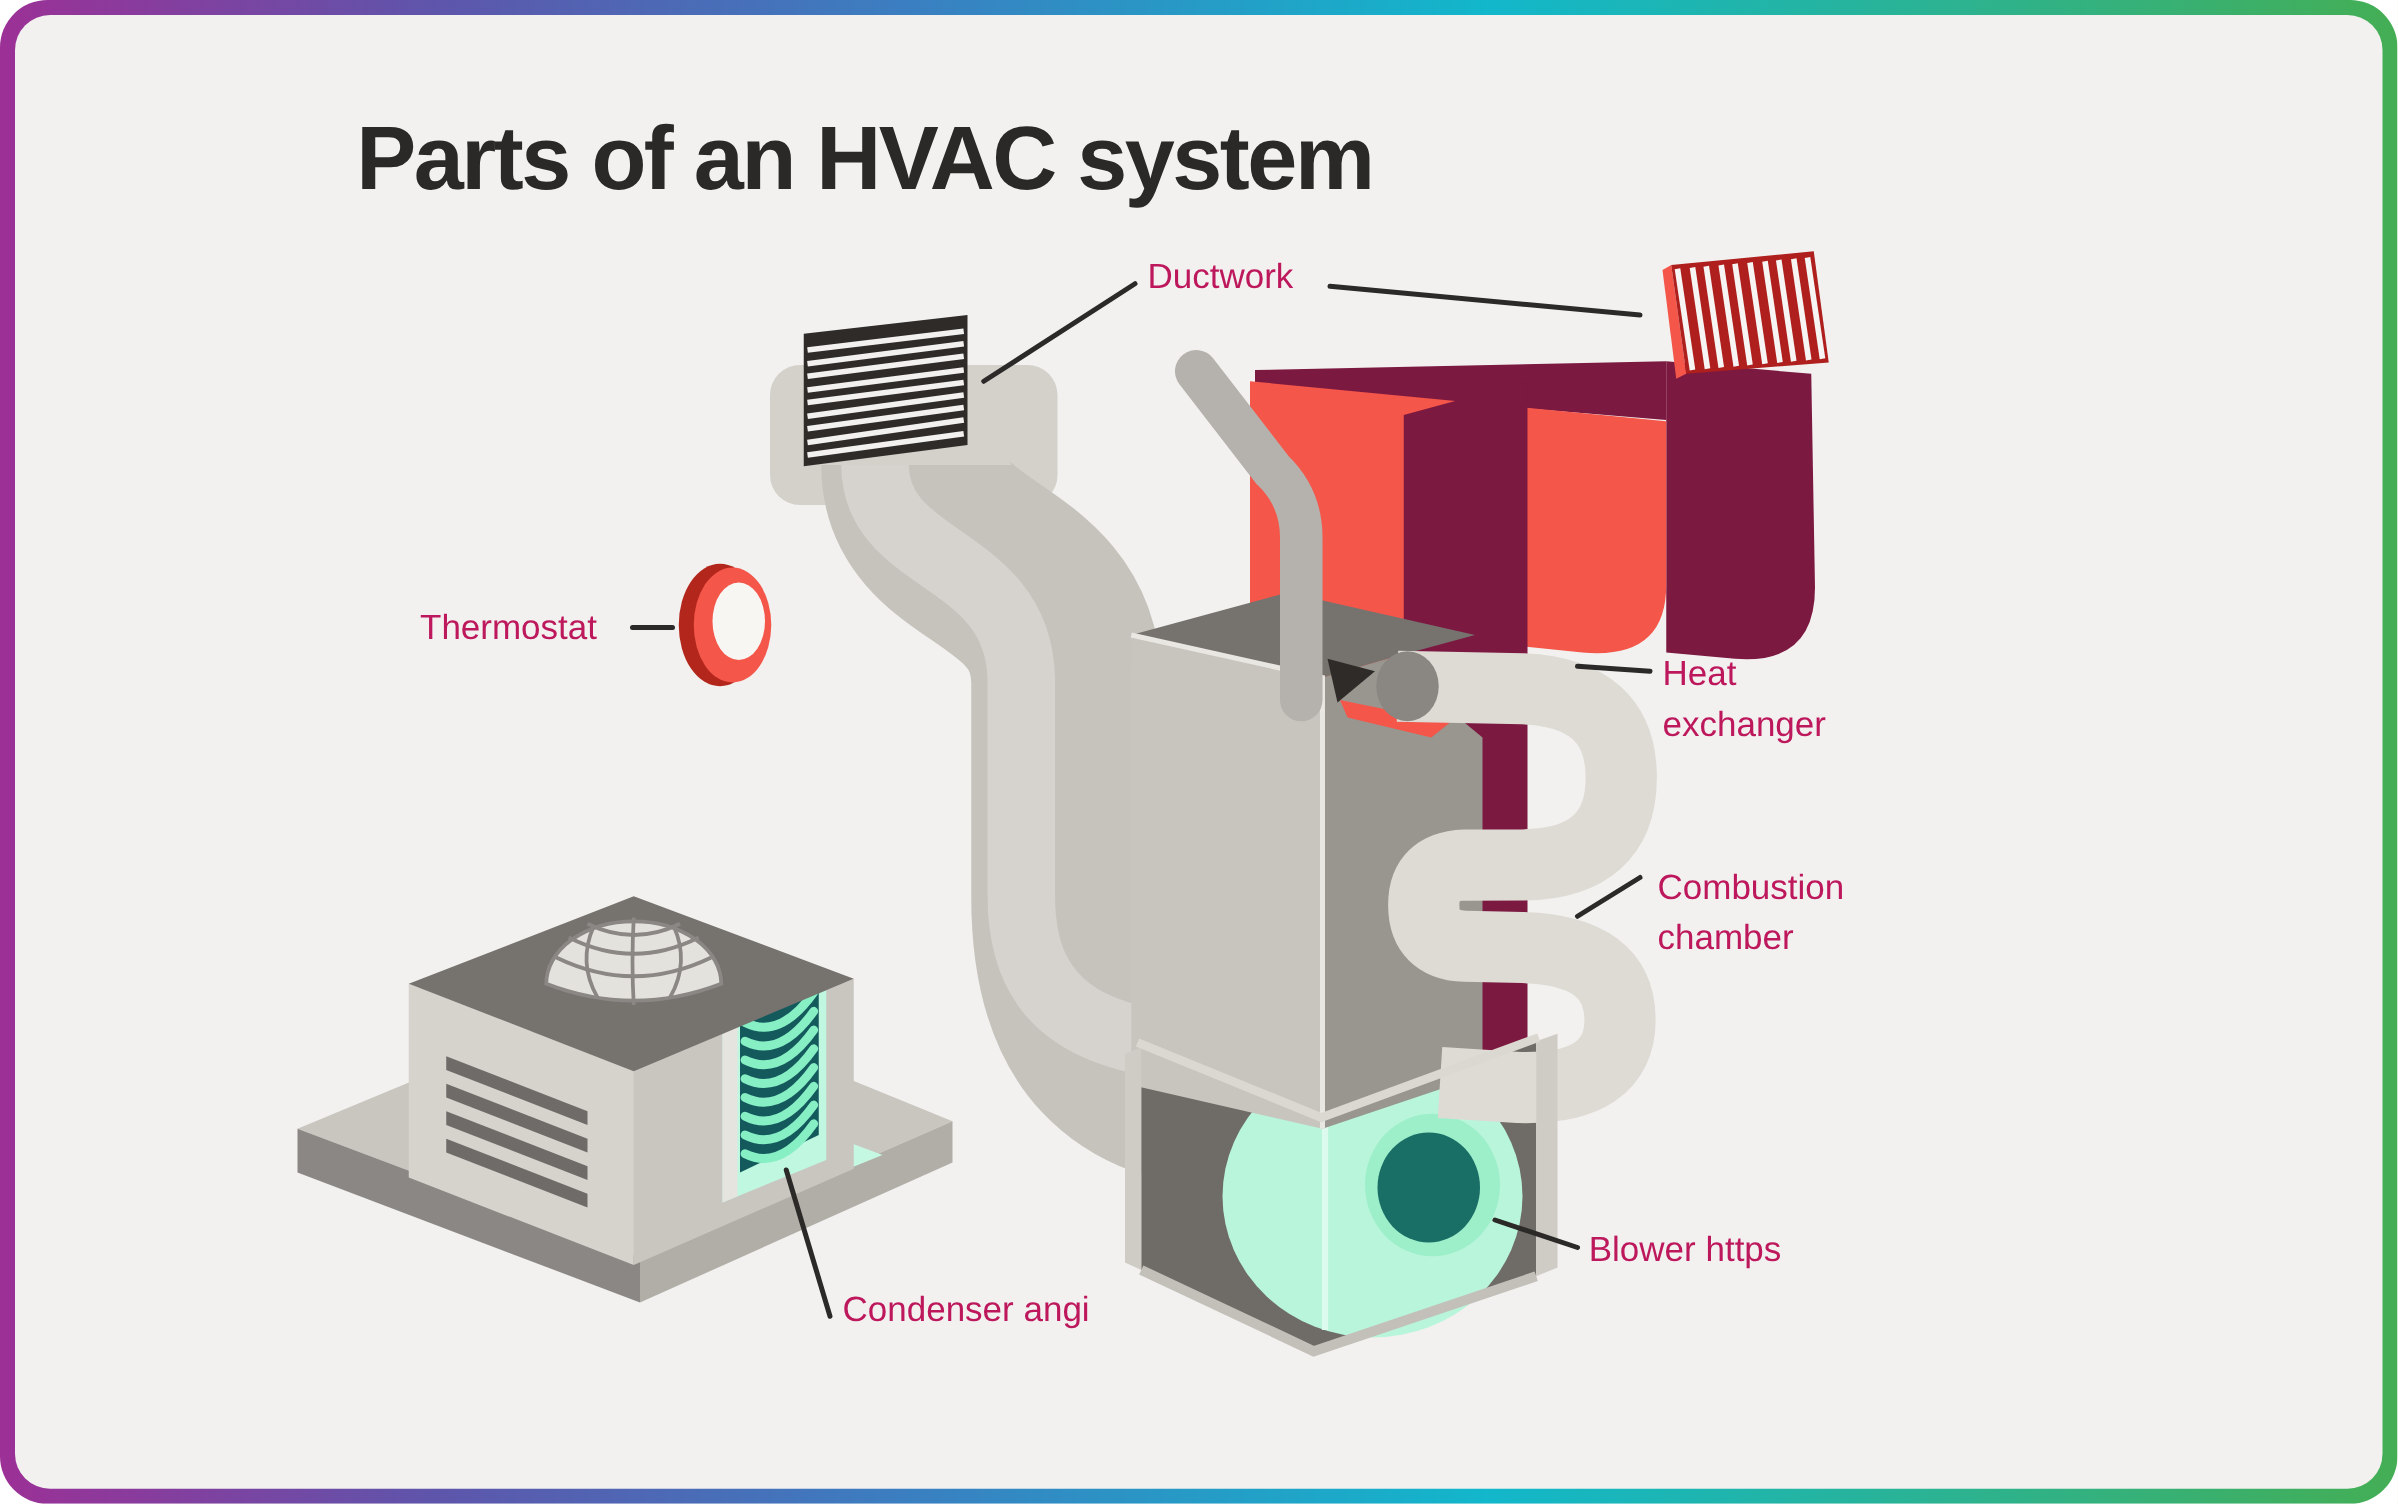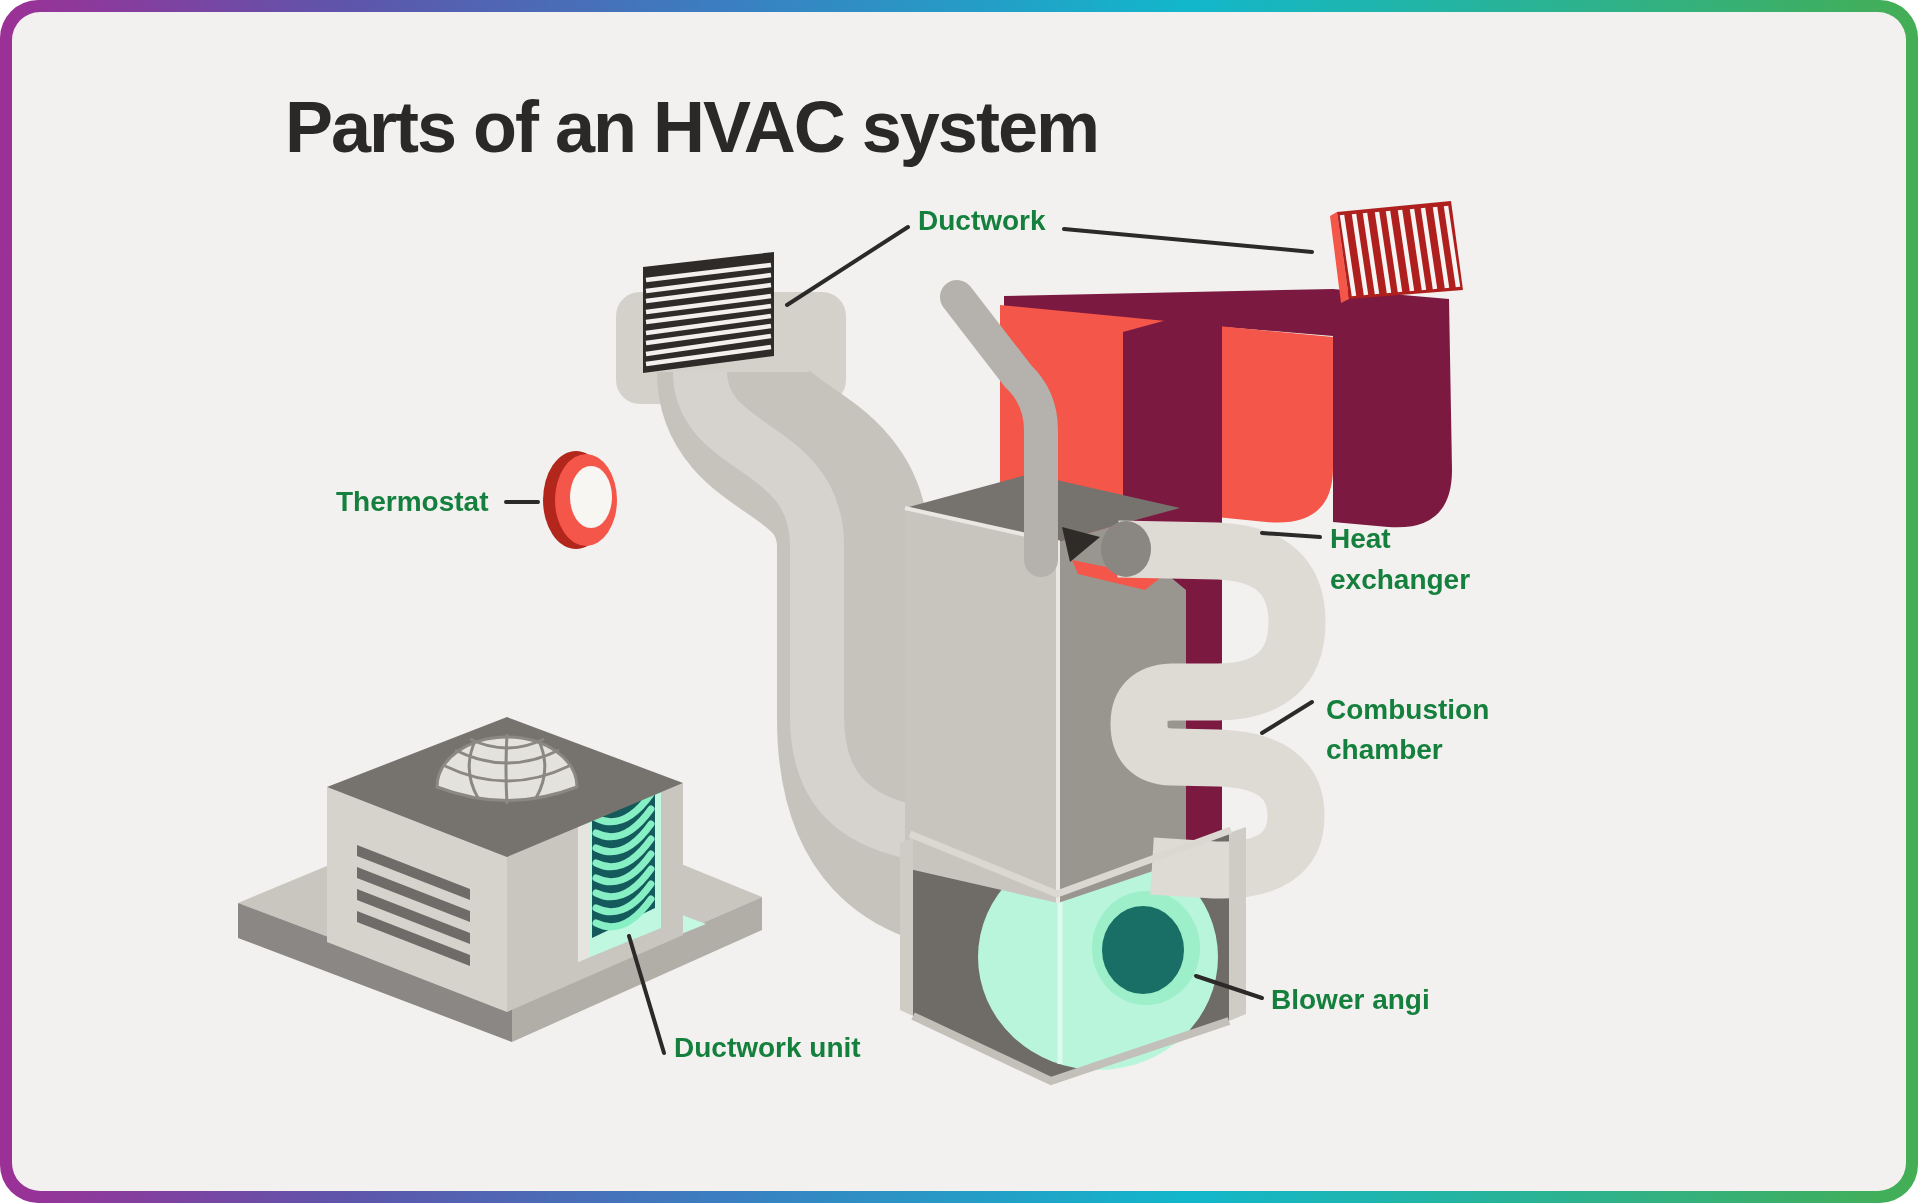--- a/index.html
+++ b/index.html
@@ -16,21 +16,21 @@
     background:#f2f1ef;border-radius:28px;overflow:hidden;
   }
   .stage{position:absolute;left:-12px;top:-12px;width:1826px;height:1203px;}
   .stage svg{position:absolute;left:0;top:0;}
   .title{
     position:absolute;left:285px;top:86px;
     font-size:72px;font-weight:800;letter-spacing:-2px;color:#2b2928;
     white-space:nowrap;
   }
   .lbl{
-    position:absolute;font-size:28px;font-weight:700;color:#15803d;
+    position:absolute;font-size:28px;font-weight:400;color:#be185d;
     white-space:nowrap;line-height:32px;
   }
   .lbl span{display:block;}
   .lbl-heat{line-height:41px;}
   .lbl-comb{line-height:40px;}
   .source{
     position:absolute;right:62px;top:1124px;
     font-size:30px;font-weight:400;color:#1c1b1a;white-space:nowrap;
   }
 </style>
@@ -202,20 +202,20 @@
       <div class="lbl lbl-comb" style="left:1326px;top:690px;">
         <span>Combustion</span>
         <span>chamber</span>
       </div>
 
       <div class="lbl lbl-heat" style="left:1330px;top:518px;">
         <span>Heat</span>
         <span>exchanger</span>
       </div>
 
-      <div class="lbl" style="left:1271px;top:984px;">Blower angi</div>
-
-      <div class="lbl" style="left:674px;top:1032px;">Ductwork unit</div>
+      <div class="lbl" style="left:1271px;top:984px;">Blower https</div>
+
+      <div class="lbl" style="left:674px;top:1032px;">Condenser angi</div>
 
 
     </div>
   </div>
 </div>
 
 </body></html>

